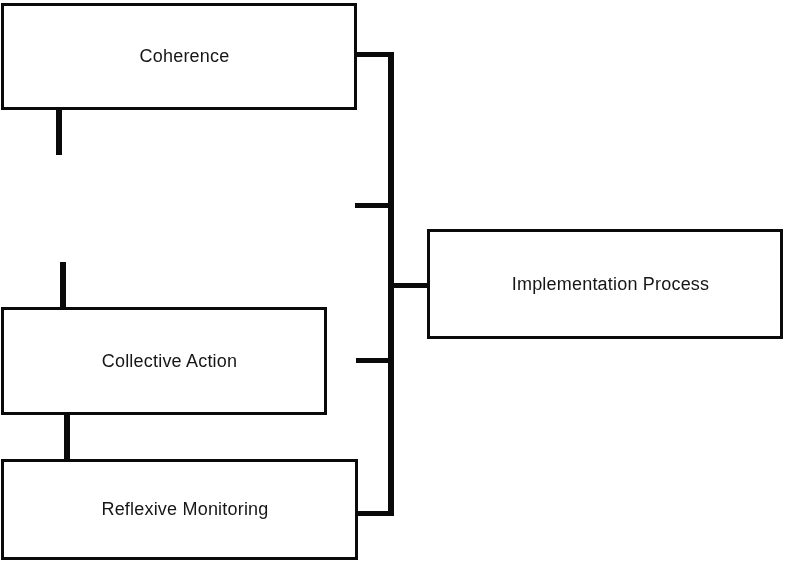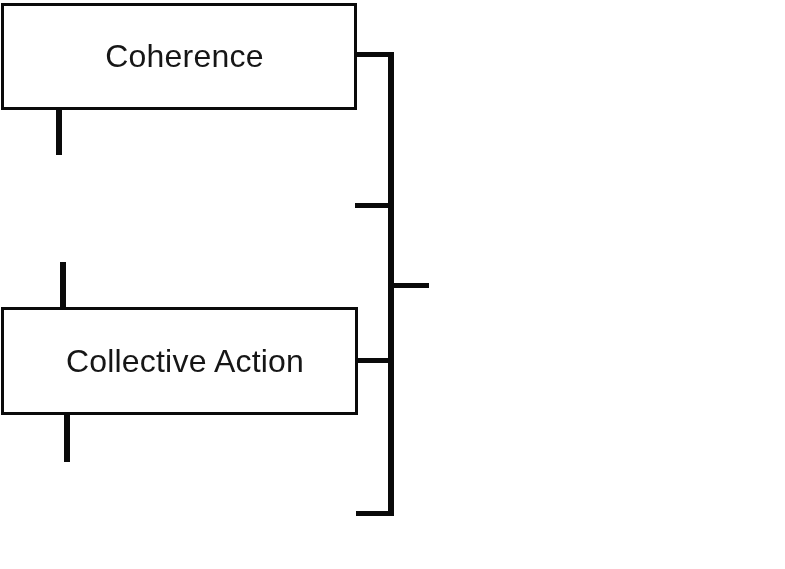--- a/index.html
+++ b/index.html
@@ -17,45 +17,51 @@
   }
   .node {
     position: absolute;
     box-sizing: border-box;
     border: 3px solid #0a0a0a;
     background: #ffffff;
     display: flex;
     align-items: center;
     justify-content: center;
     text-align: center;
-    font-size: 32px;
+    font-size: 18px;
     color: #161616;
     letter-spacing: 0.2px;
     padding-left: 11px;
   }
   .line {
     position: absolute;
     background: #0a0a0a;
   }
 </style>
 </head>
 <body>
 
 <div class="canvas">
 
   <div class="node" style="left:1px; top:3px; width:356px; height:107px;">
     <span>Coherence</span>
   </div>
 
 
-  <div class="node" style="left:1px; top:307px; width:357px; height:108px;">
+  <div class="node" style="left:1px; top:307px; width:326px; height:108px;">
     <span>Collective Action</span>
   </div>
 
+  <div class="node" style="left:1px; top:459px; width:357px; height:101px;">
+    <span>Reflexive Monitoring</span>
+  </div>
 
+  <div class="node" style="left:427px; top:229px; width:356px; height:110px;">
+    <span>Implementation Process</span>
+  </div>
 
   <div class="line" style="left:56px; top:108px; width:6px; height:47px;"></div>
   <div class="line" style="left:60px; top:262px; width:6px; height:48px;"></div>
   <div class="line" style="left:64px; top:413px; width:6px; height:49px;"></div>
 
   <div class="line" style="left:355px; top:52px; width:38px; height:5px;"></div>
   <div class="line" style="left:355px; top:203px; width:38px; height:5px;"></div>
   <div class="line" style="left:356px; top:358px; width:37px; height:5px;"></div>
   <div class="line" style="left:356px; top:511px; width:37px; height:5px;"></div>
 

